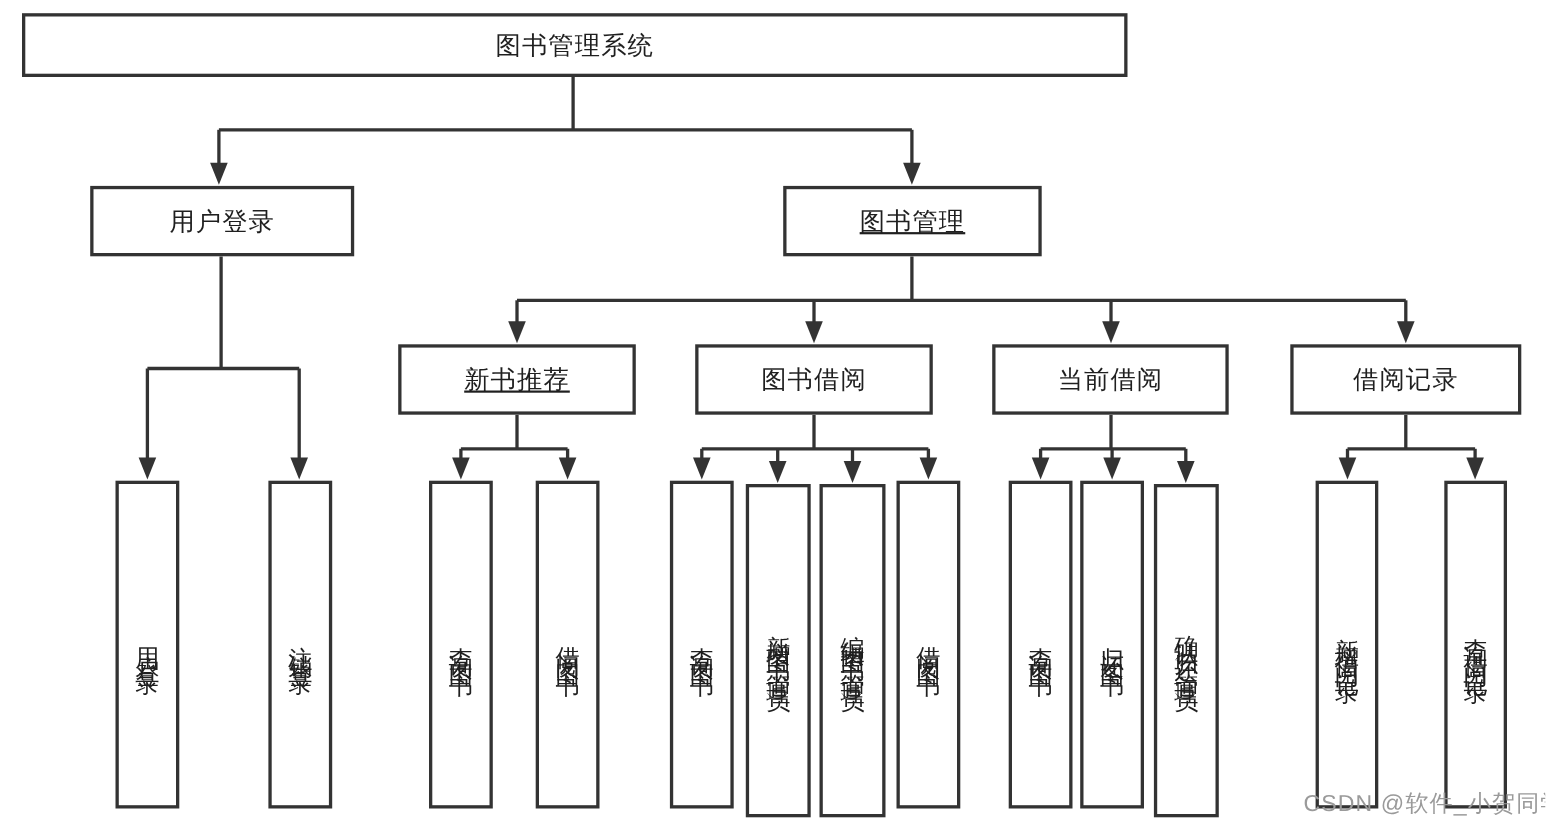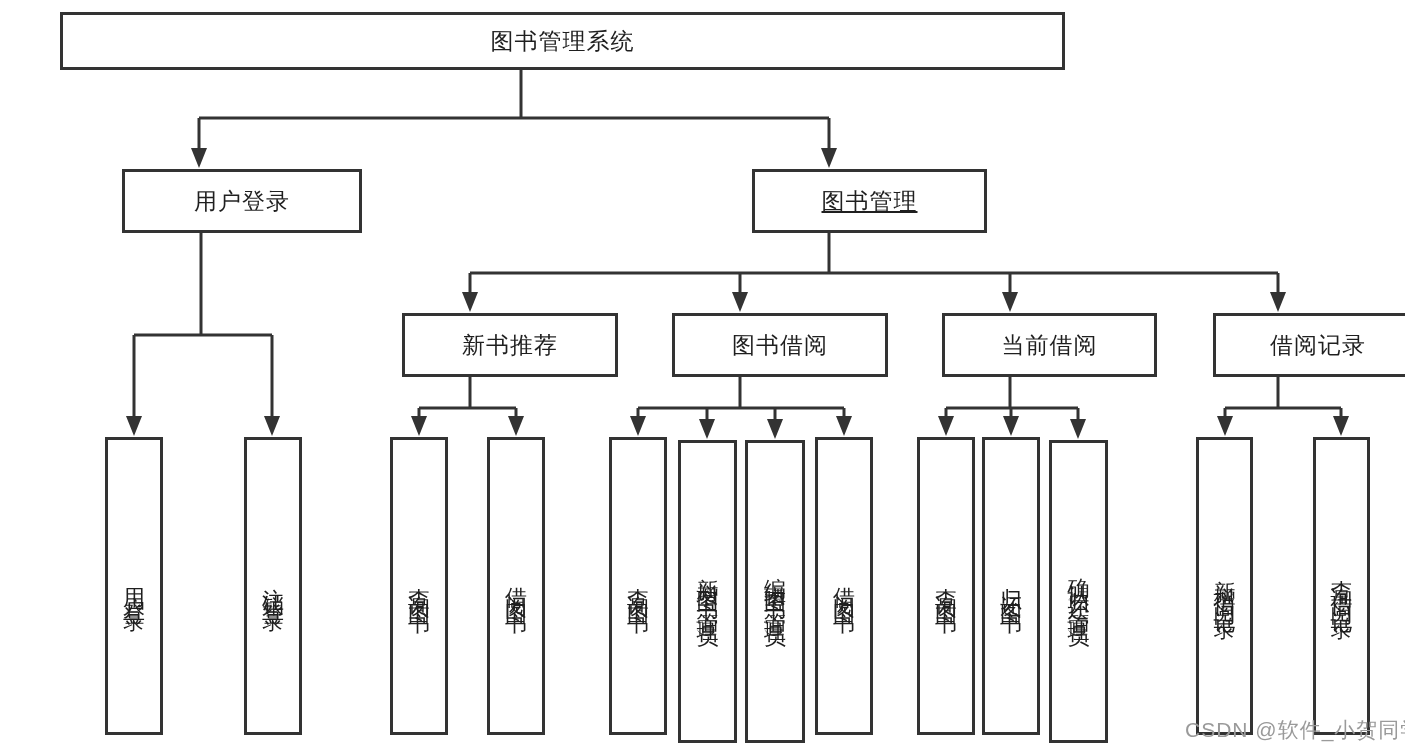--- a/index.html
+++ b/index.html
@@ -14,21 +14,20 @@
   .node{
     position:absolute;
     box-sizing:border-box;
     background:#ffffff;
     border:3px solid #333333;
     display:flex;align-items:center;justify-content:center;
     color:#1f1f1f;
     font-size:23px;
     letter-spacing:1px;
     z-index:1;
-    margin-left:40px;
   }
   .leaf{
     position:absolute;
     box-sizing:border-box;
     background:#ffffff;
     border:3px solid #333333;
     display:flex;align-items:center;justify-content:center;
     z-index:1;
   }
   .leaf span{
@@ -126,21 +125,21 @@
     <span>图书管理系统</span>
   </div>
 
   <div class="node" style="left:82px;top:169px;width:240px;height:64px;">
     <span>用户登录</span>
   </div>
   <div class="node" style="left:712px;top:169px;width:235px;height:64px;text-decoration:underline;">
     <span>图书管理</span>
   </div>
 
-  <div class="node" style="left:362px;top:313px;width:216px;height:64px;">
+  <div class="node" style="left:362px;top:313px;width:216px;height:64px;text-decoration:underline;">
     <span>新书推荐</span>
   </div>
   <div class="node" style="left:902px;top:313px;width:215px;height:64px;">
     <span>当前借阅</span>
   </div>
   <div class="node" style="left:632px;top:313px;width:216px;height:64px;">
     <span>图书借阅</span>
   </div>
   <div class="node" style="left:1173px;top:313px;width:210px;height:64px;">
     <span>借阅记录</span>

